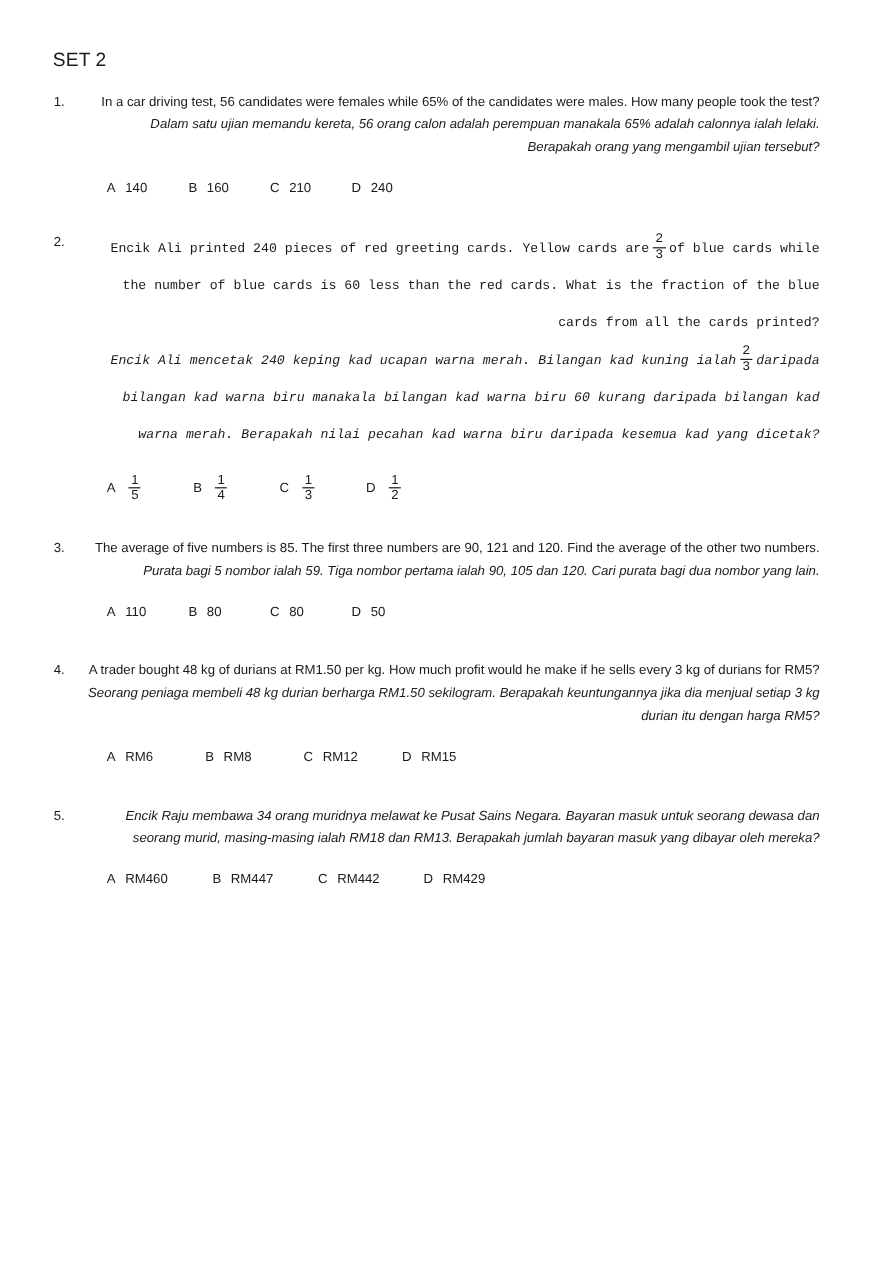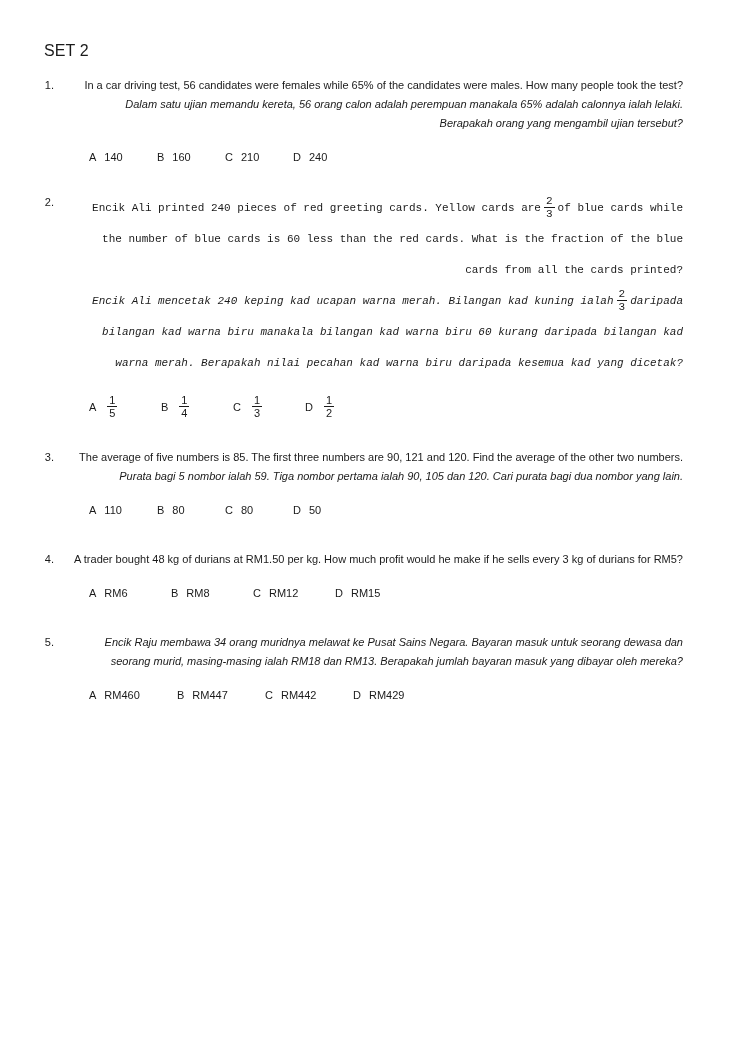--- a/index.html
+++ b/index.html
@@ -224,20 +224,21 @@
       </div>
     </div>
   </div>
 
   <div class="spacer-3"></div>
 
   <div class="question">
     <div class="q-number">4.</div>
     <div class="q-body">
       <p class="q-en">A trader bought 48 kg of durians at RM1.50 per kg. How much profit would he make if he sells every 3 kg of durians for RM5?</p>
+      <p class="q-my">Seorang peniaga membeli 48 kg durian berharga RM1.50 sekilogram. Berapakah keuntungannya jika dia menjual setiap 3 kg durian itu dengan harga RM5?</p>
       <div class="options">
         <div class="option opt-w3">
           <span class="letter">A</span>
           <span class="val">RM6</span>
         </div>
         <div class="option opt-w3">
           <span class="letter">B</span>
           <span class="val">RM8</span>
         </div>
         <div class="option opt-w3">

